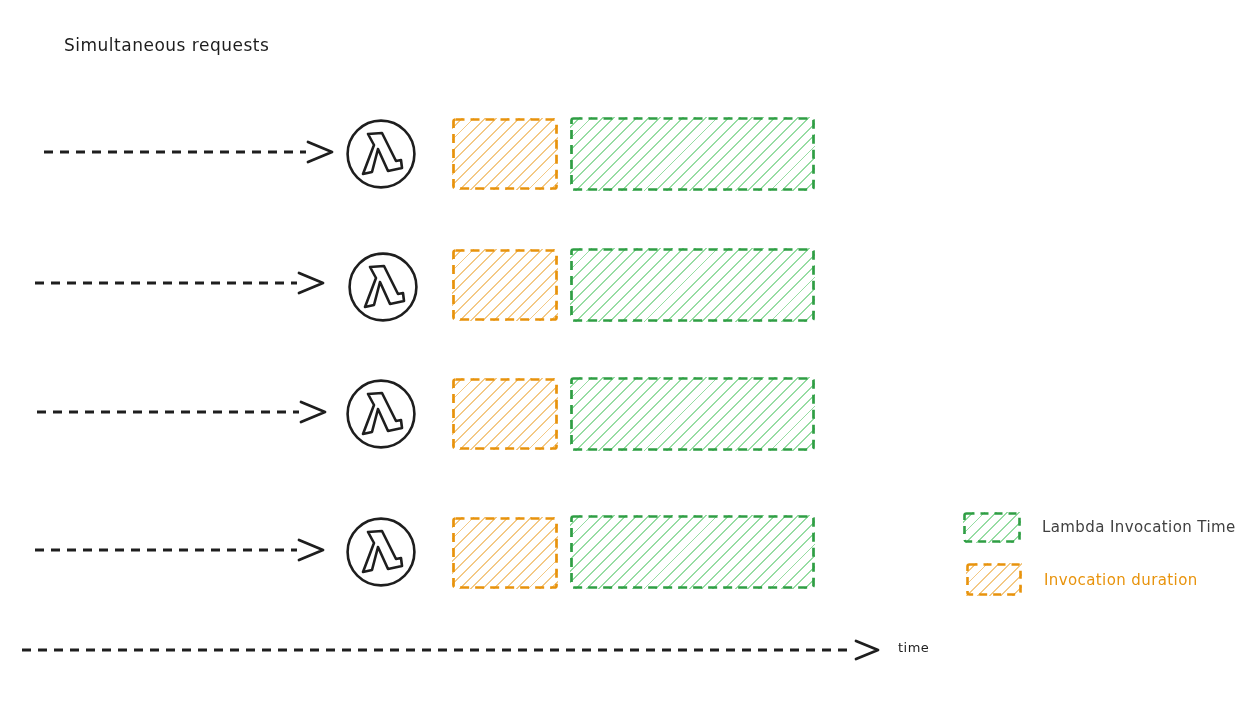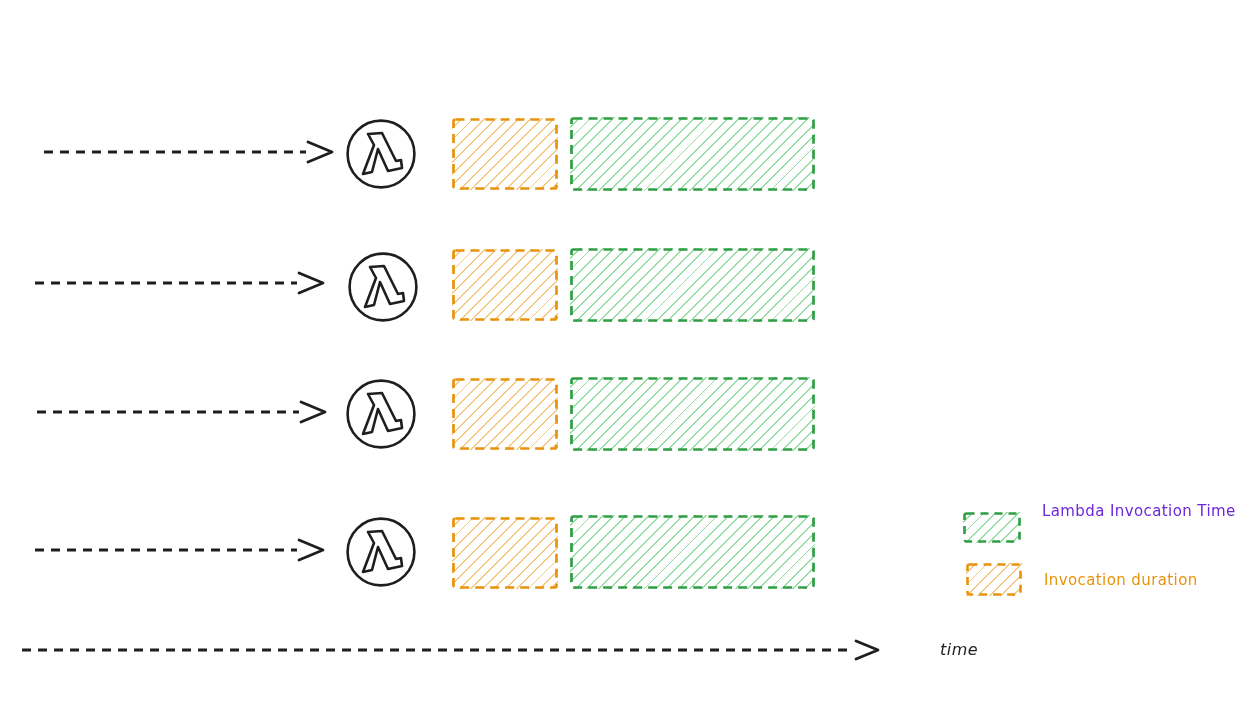--- a/index.html
+++ b/index.html
@@ -46,31 +46,32 @@
   }
   .hatch-orange {
     background: repeating-linear-gradient(135deg,
       rgba(0,0,0,0) 0px, rgba(0,0,0,0) 6.8px,
       rgba(232,147,12,0.5) 6.8px, rgba(232,147,12,0.5) 8.1px);
   }
 
   .legend-swatch-green  { left: 963px; top: 512px; width: 58px; height: 31px; }
   .legend-swatch-orange { left: 966px; top: 563px; width: 56px; height: 33px; }
   .legend-label { font-size: 15px; letter-spacing: 0.4px; white-space: nowrap; }
-  .legend-label-green  { left: 1042px; top: 502px; color: #6d28d9; }
+  .legend-label-green  { left: 1042px; top: 518px; color: #404040; }
   .legend-label-orange { left: 1044px; top: 571px; color: #e8930c; }
 
   .time-arrow { left: 20px; top: 637px; width: 862px; height: 26px; }
-  .time-label { left: 940px; top: 640px; font-size: 16px; letter-spacing: 0.5px; font-style: italic; }
+  .time-label { left: 898px; top: 640px; font-size: 13px; letter-spacing: 0.5px; }
 </style>
 </head>
 <body>
 
 <div class="canvas">
 
+  <div class="abs page-title">Simultaneous requests</div>
 
   <div class="row row-1">
     <svg class="req-arrow" viewBox="0 0 296 26">
       <line x1="2" y1="13" x2="264" y2="13" stroke="#1e1e1e" stroke-width="2.8" stroke-dasharray="9 7"></line>
       <path d="M266,3 L290,13 L266,23" fill="none" stroke="#1e1e1e" stroke-width="2.8" stroke-linecap="round" stroke-linejoin="round"></path>
     </svg>
     <svg class="lambda-icon" viewBox="0 0 72 72">
       <circle cx="36" cy="36" r="33.4" fill="#ffffff" stroke="#1e1e1e" stroke-width="2.6"></circle>
       <path d="M23,16 L37,15 L51,43 L56,42 L57,50 L43,53 L33,31 L27,54 L18,56 L29,27 Z" fill="#ffffff" stroke="#1e1e1e" stroke-width="2.6" stroke-linejoin="round"></path>
     </svg>

